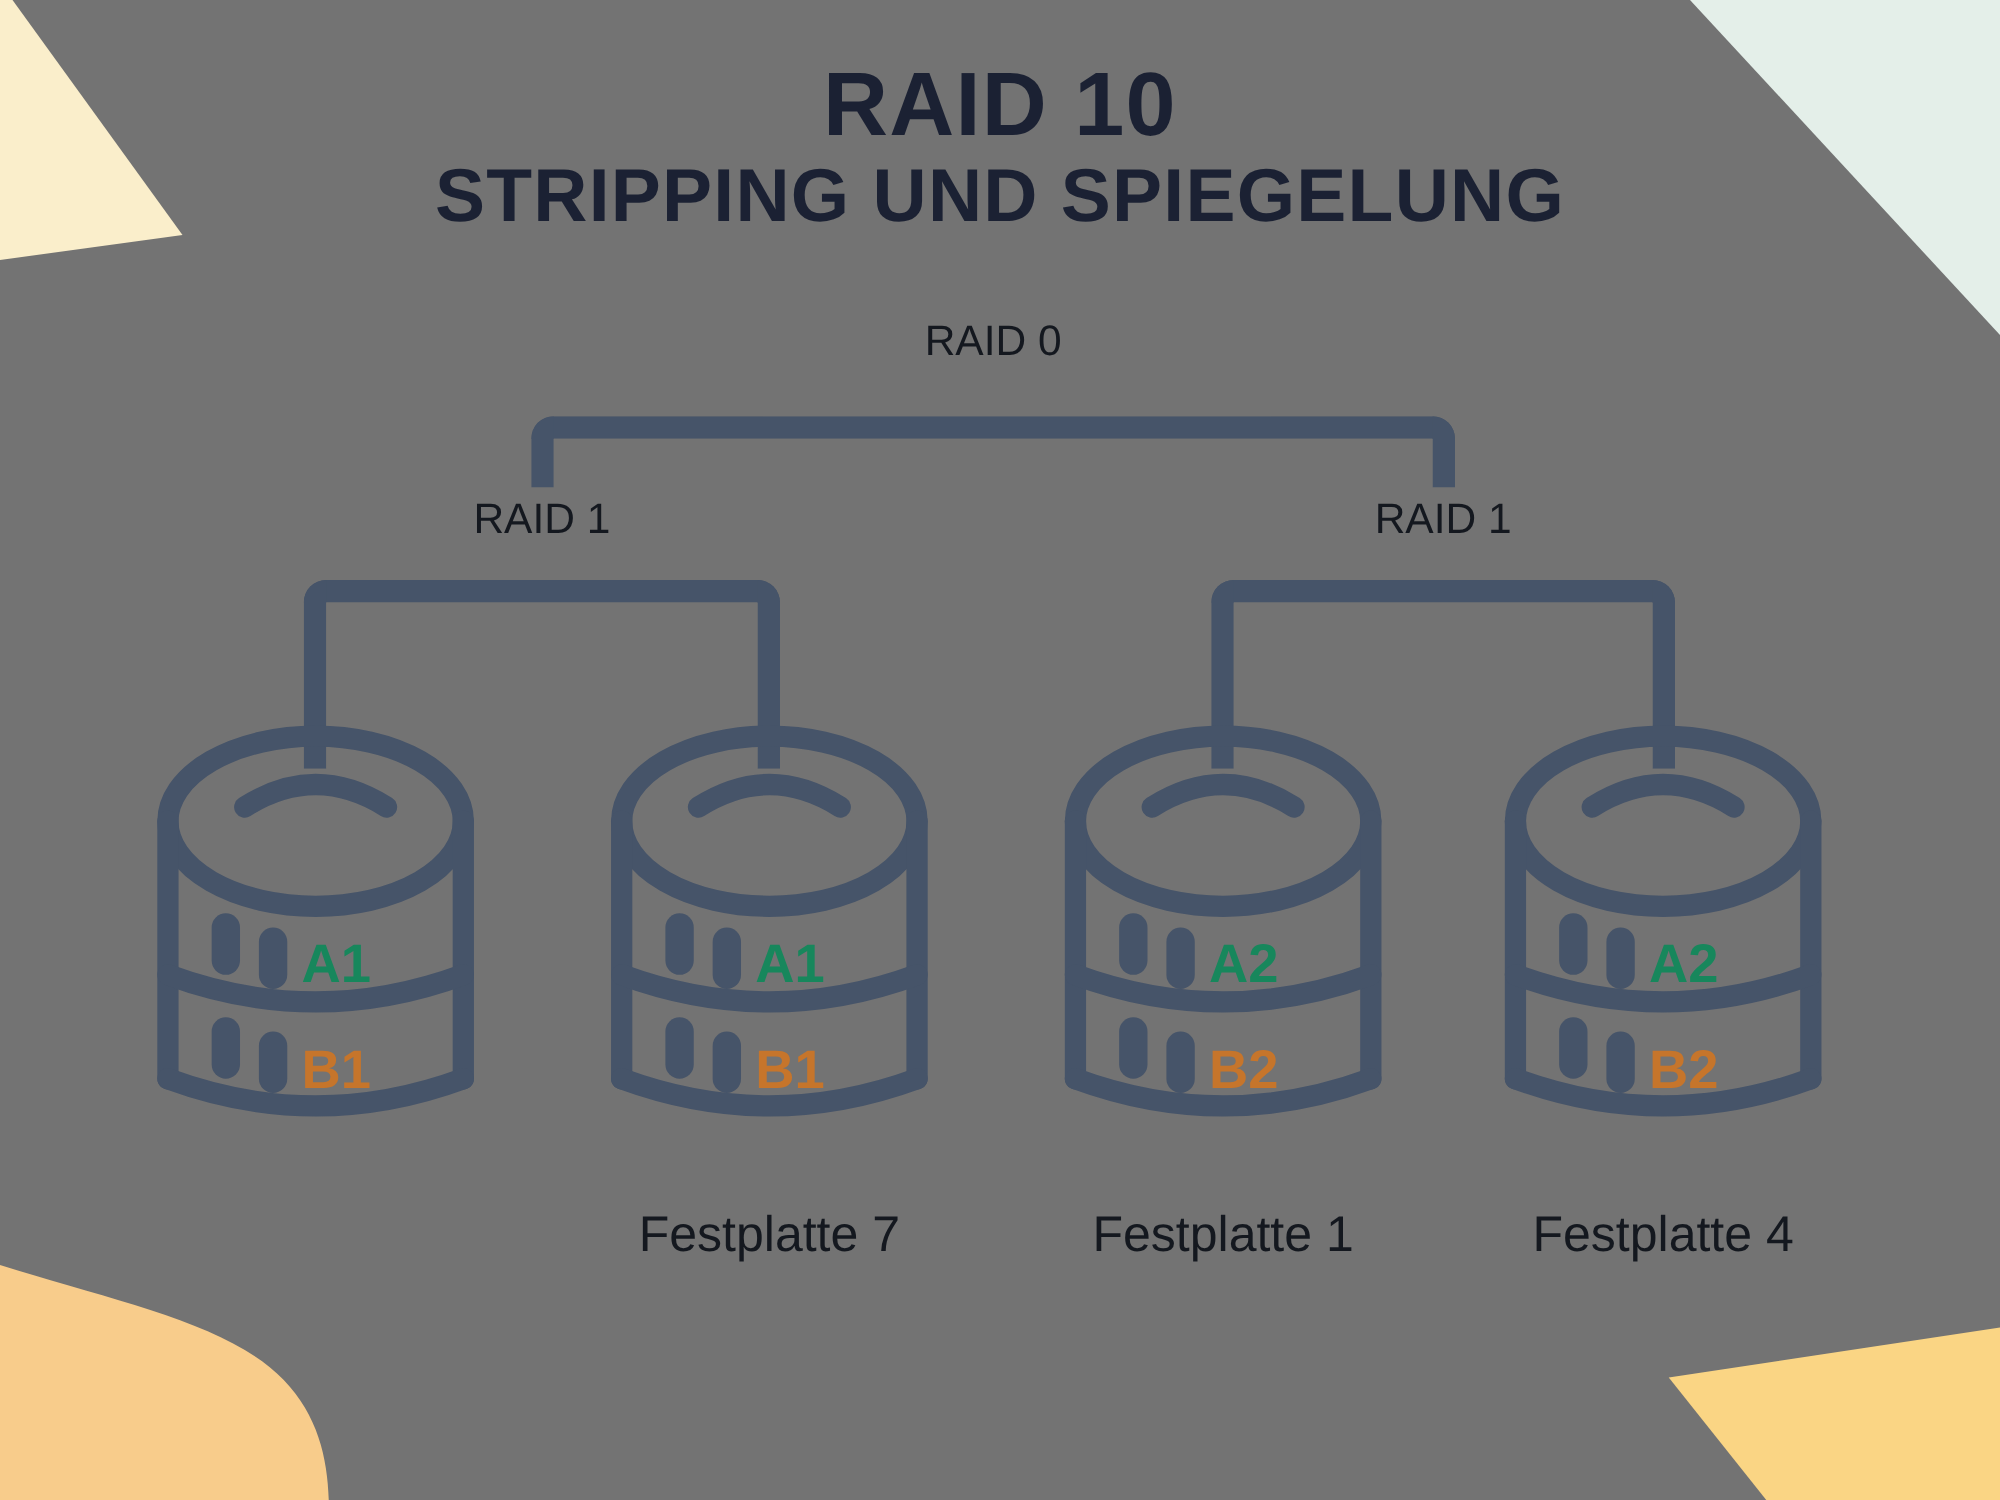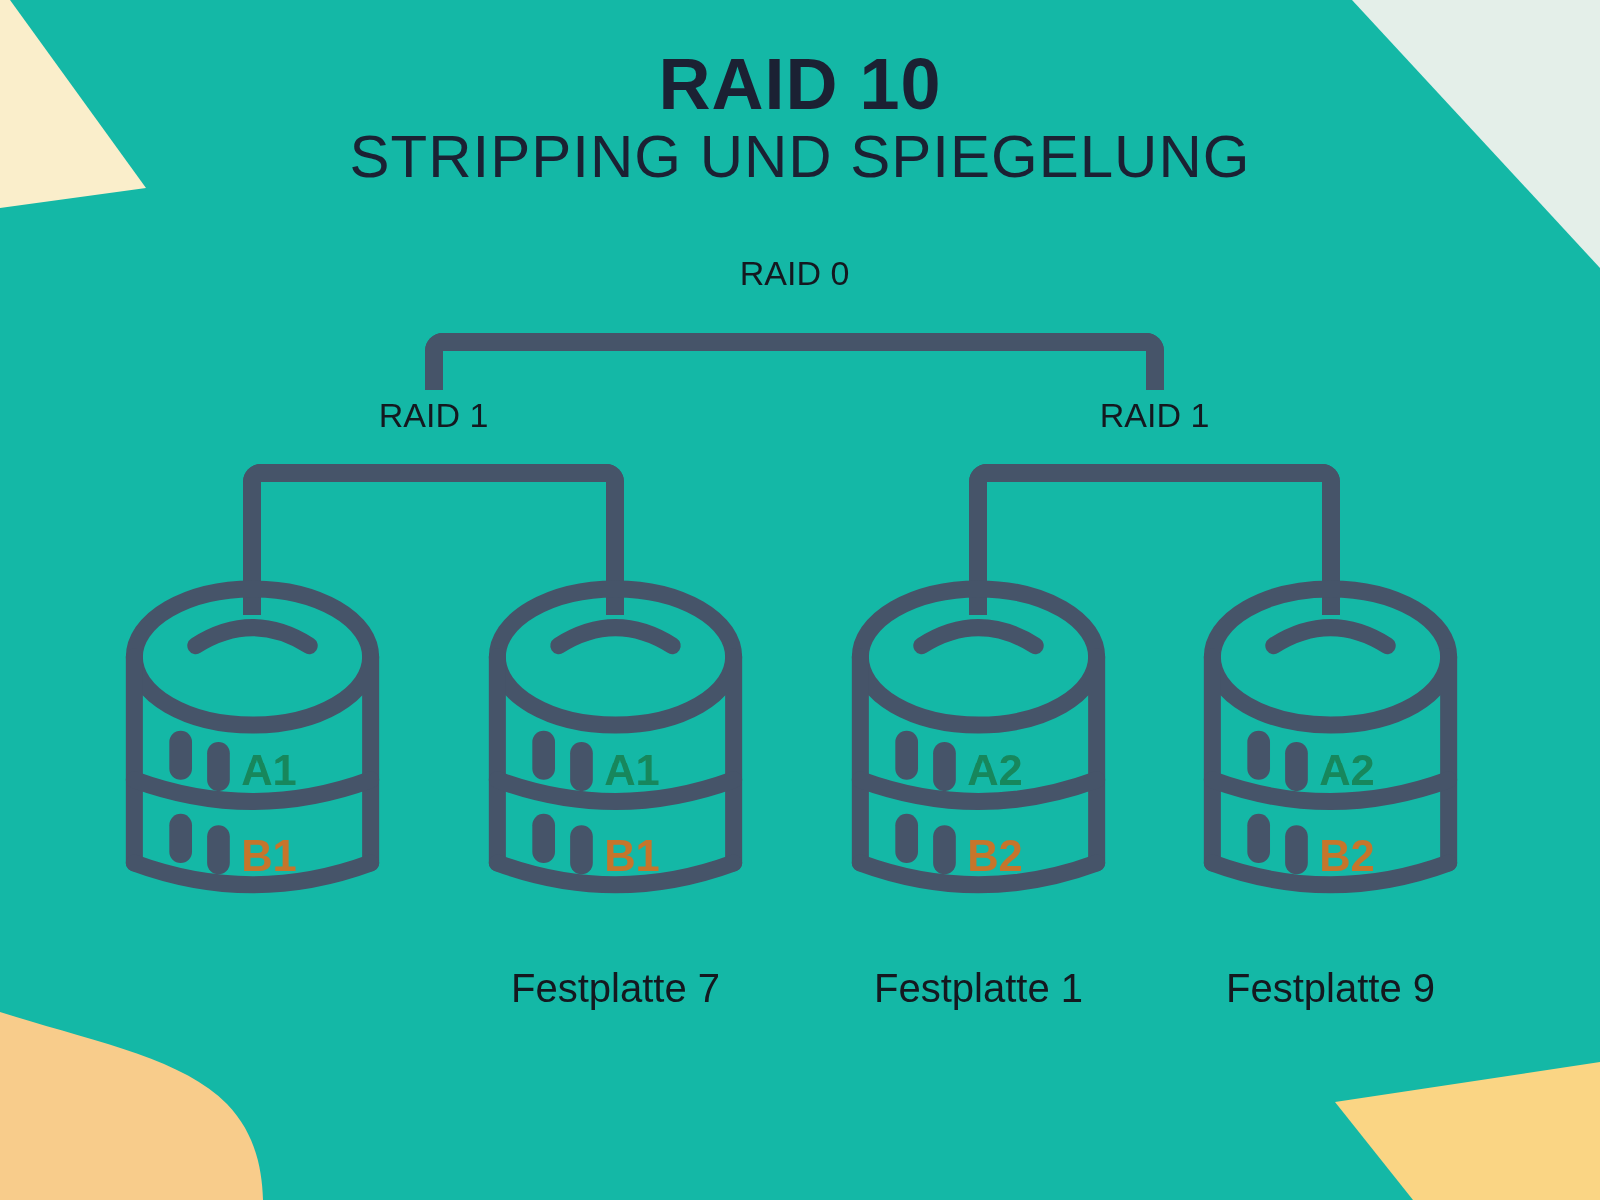--- a/index.html
+++ b/index.html
@@ -3,36 +3,36 @@
 <meta charset="utf-8">
 <style>
   html,body{margin:0;padding:0;}
   body{
     font-family:"Liberation Sans", sans-serif;
     background:#e8e8e8;
   }
   .canvas{
     position:relative;
     width:1600px;height:1200px;
-    background:#14b8a6;
+    background:#737373;
     overflow:hidden;
   }
   
   .decor-layer{position:absolute;inset:0;width:1600px;height:1200px;}
   
   .title{
     position:absolute;top:48px;left:0;width:1600px;
     text-align:center;
     font-size:72px;font-weight:700;letter-spacing:1px;
     color:#1b2133;line-height:1;
   }
   .subtitle{
     position:absolute;top:124px;left:0;width:1600px;
     text-align:center;
-    font-size:60px;font-weight:400;letter-spacing:1px;
+    font-size:60px;font-weight:700;letter-spacing:1px;
     color:#1b2133;line-height:1.1;
   }
   
   .node-label{
     position:absolute;text-align:center;
     font-size:34px;color:#14181f;line-height:1;
   }
   .raid0-label{top:256px;left:425px;width:739px;}
   .raid1-label-left{top:398px;left:243px;width:381px;}
   .raid1-label-right{top:398px;left:969px;width:371px;}
@@ -167,16 +167,16 @@
       </g>
       <g class="pills">
         <rect x="52" y="170" width="24" height="52" rx="12"></rect>
         <rect x="92" y="182" width="24" height="52" rx="12"></rect>
         <rect x="52" y="258" width="24" height="52" rx="12"></rect>
         <rect x="92" y="270" width="24" height="52" rx="12"></rect>
       </g>
       <text class="block-label" x="128" y="228" fill="#17875c">A2</text>
       <text class="block-label" x="128" y="318" fill="#c6752b">B2</text>
     </svg>
-    <div class="disk-name">Festplatte 9</div>
+    <div class="disk-name">Festplatte 4</div>
   </div>
 
 </div>
 
 </body></html>

